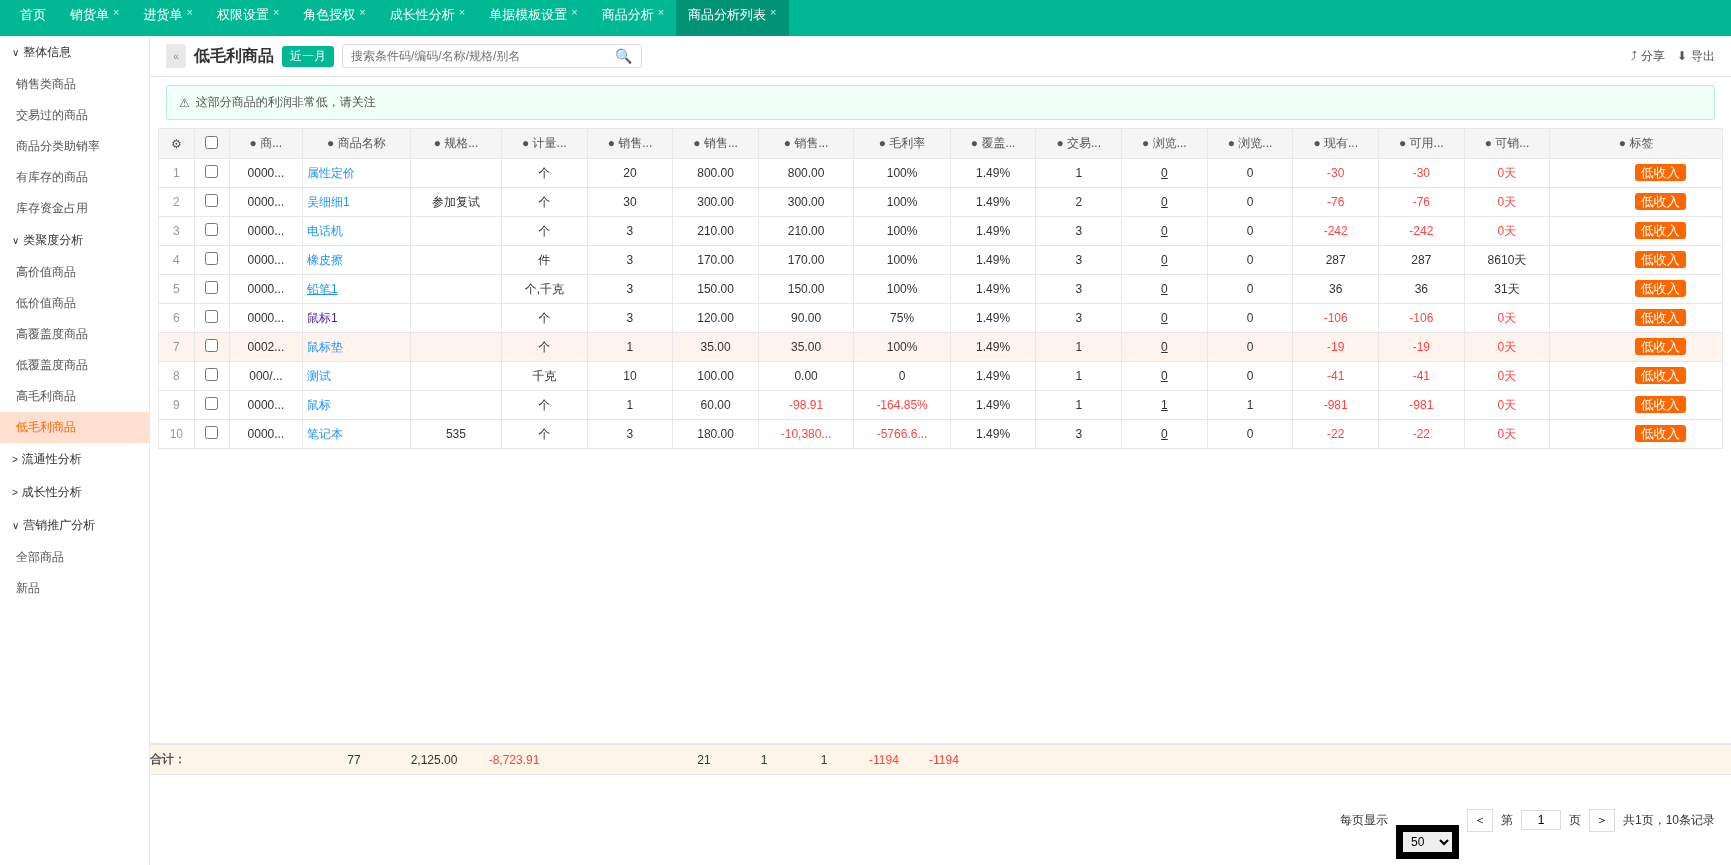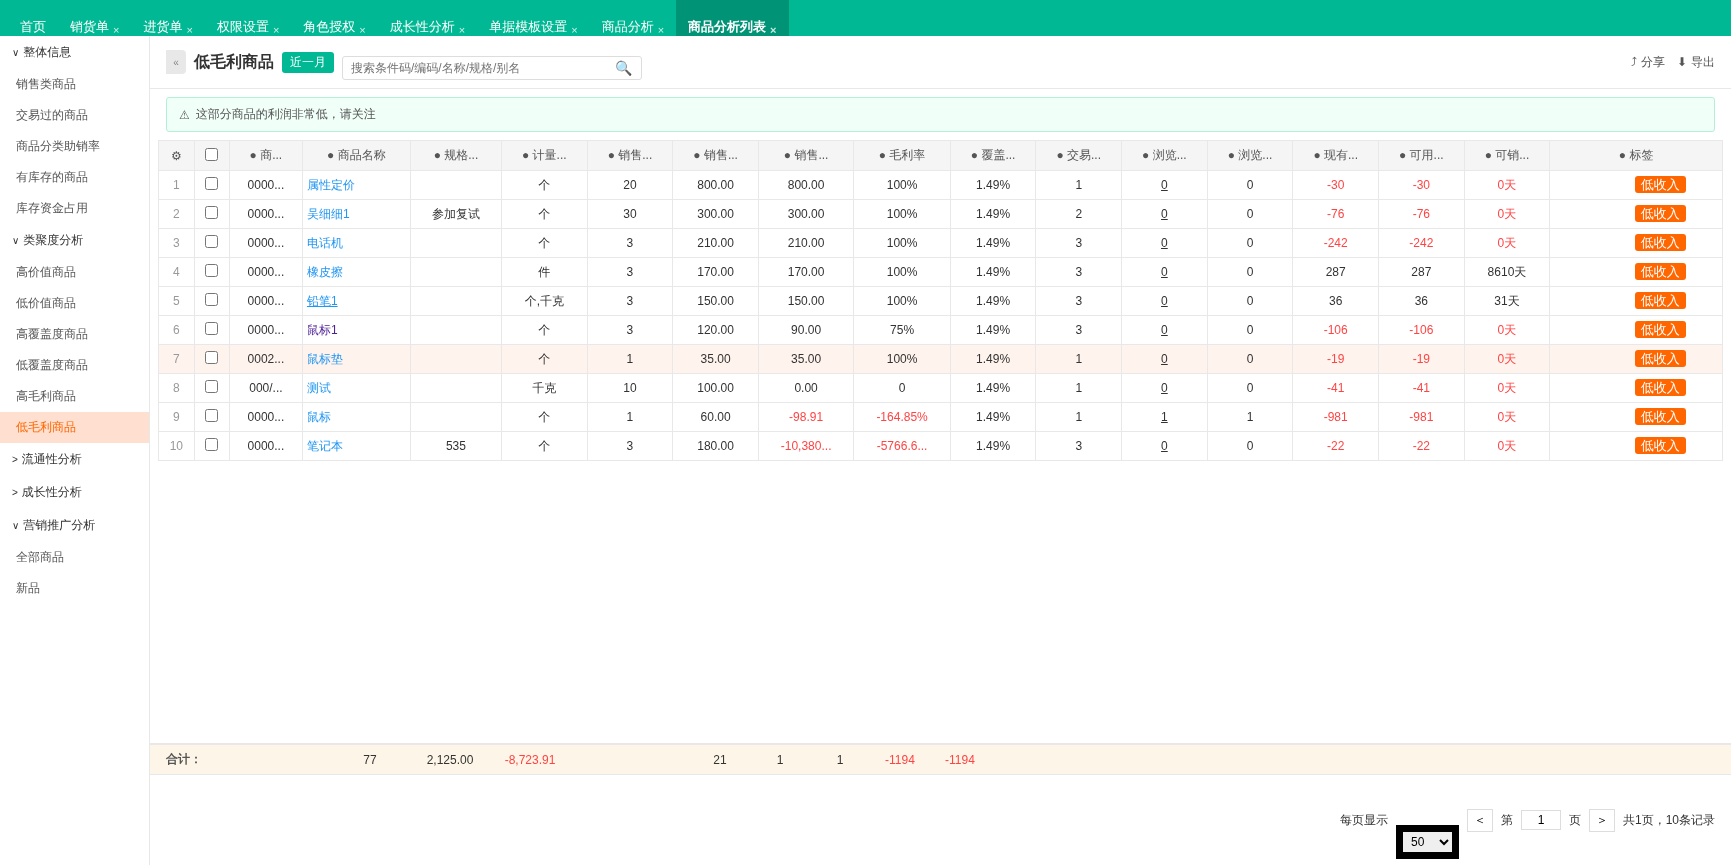--- a/index.html
+++ b/index.html
@@ -8,29 +8,29 @@
     
     .top-nav {
       background: #00b894;
       display: flex;
       align-items: center;
       height: 36px;
       padding: 0 8px;
     }
     .top-nav .nav-item {
       color: #fff;
-      padding: 0 12px;
+      padding: 6px 12px;
       height: 36px;
       display: flex;
-      align-items: flex-end;
+      align-items: flex-start;
       cursor: pointer;
       font-size: 13px;
       white-space: nowrap;
     }
-    .top-nav .nav-item.active { background: rgba(0,0,0,0.2); font-weight: bold; }
+    .top-nav .nav-item.active { background: rgba(0,0,0,0.2); }
     .nav-close { margin-left: 4px; font-size: 11px; opacity: 0.8; }
 
     
     .main-layout {
       display: flex;
       height: calc(100vh - 36px);
       overflow: hidden;
     }
 
     
@@ -107,21 +107,20 @@
       cursor: pointer;
     }
     .search-box {
       display: flex;
       align-items: center;
       border: 1px solid #ddd;
       border-radius: 3px;
       padding: 3px 8px;
       flex: 1;
       max-width: 300px;
-      margin-top: 12px;
     }
     .search-box input {
       border: none;
       outline: none;
       font-size: 12px;
       width: 100%;
       color: #999;
     }
     .search-icon { color: #00b894; font-size: 14px; }
     .header-actions {
@@ -200,21 +199,21 @@
       font-size: 13px;
       margin-left: 48px;
     }
     .red-text { color: #ff4444; }
     .underline { text-decoration: underline; }
 
     
     .table-footer {
       background: #fdf6e8;
       border-top: 2px solid #e8e8e8;
-      padding: 6px 16px;
+      padding: 6px 0;
       display: flex;
       font-size: 12px;
       gap: 8px;
     }
     .footer-label { font-weight: bold; color: #555; }
 
     
     .pagination-bar {
       display: flex;
       align-items: center;

